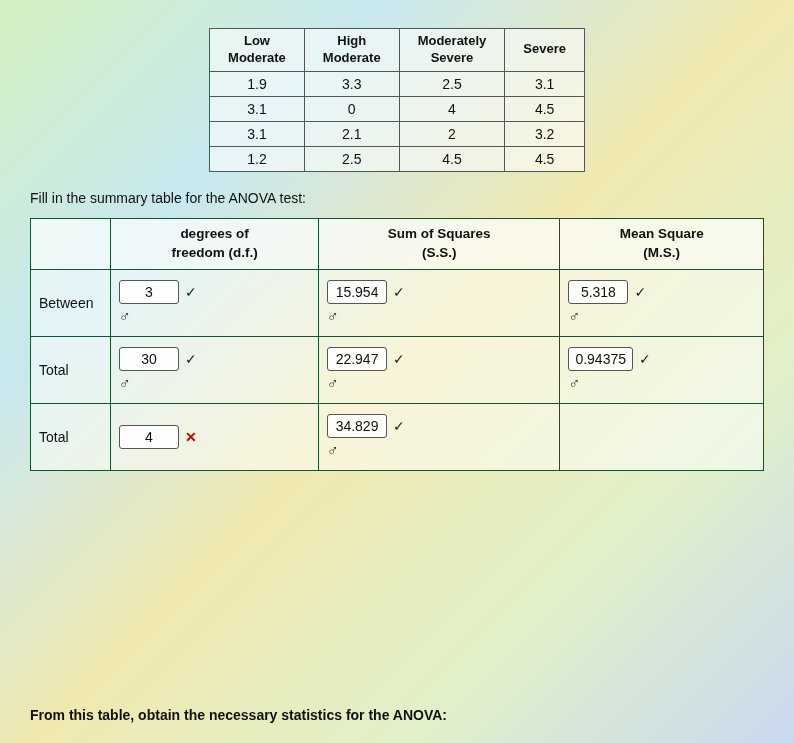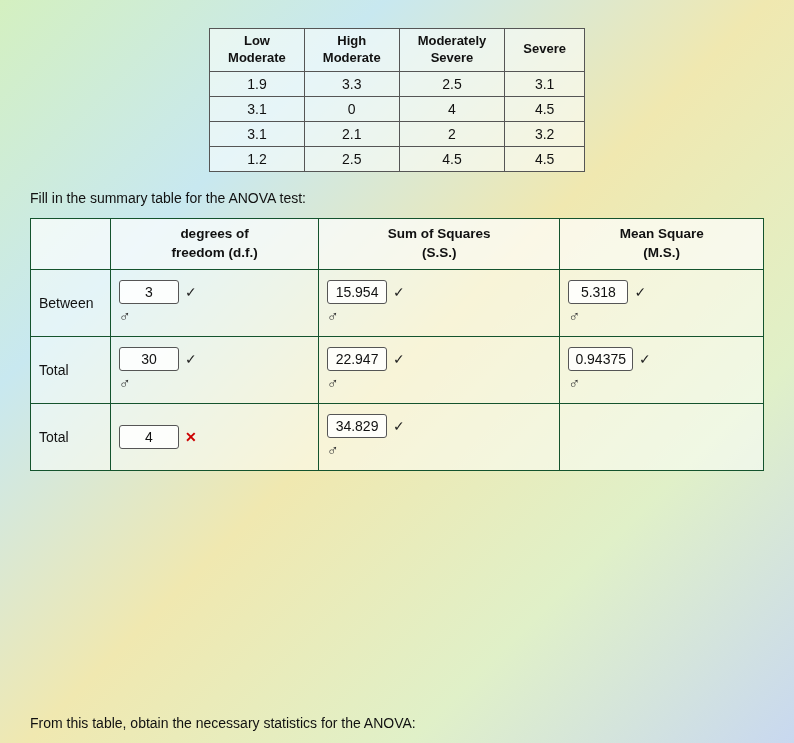--- a/index.html
+++ b/index.html
@@ -113,22 +113,23 @@
       flex-direction: column;
       gap: 4px;
       padding: 4px 0;
     }
 
     .bottom-text {
       font-size: 14px;
       color: #111;
       margin-top: 14px;
       position: absolute;
-      bottom: 12px;
+      bottom: 20px;
       left: 30px;
+      font-weight: bold;
     }
 
     .anova-header-row th {
       background: rgba(255,255,255,0.4);
     }
   </style>
 </head>
 <body>
 
 <div class="page-content">

